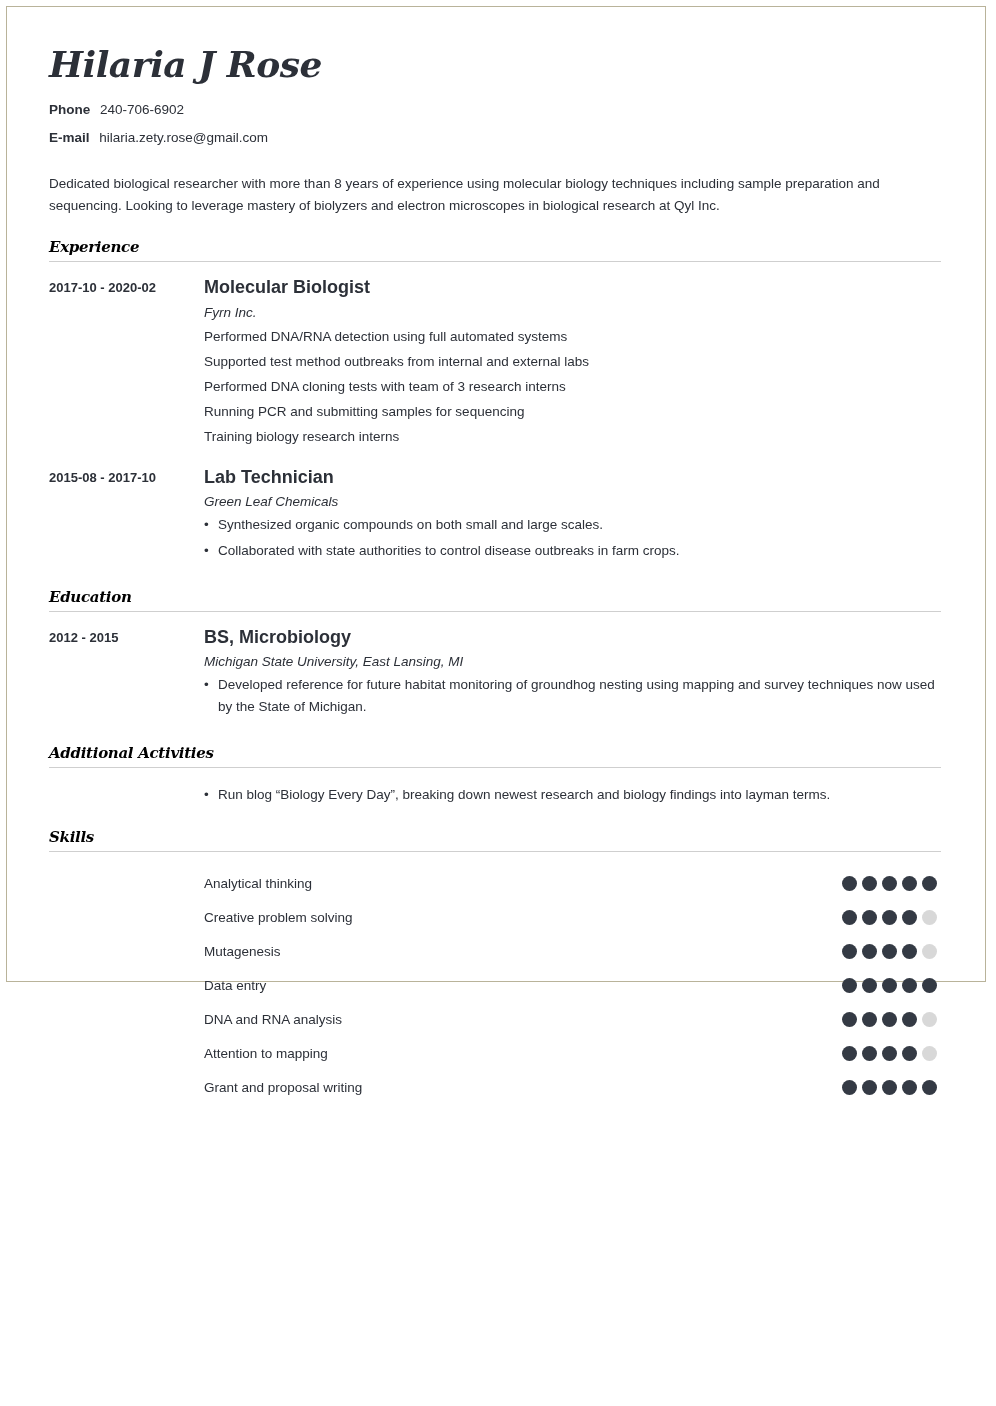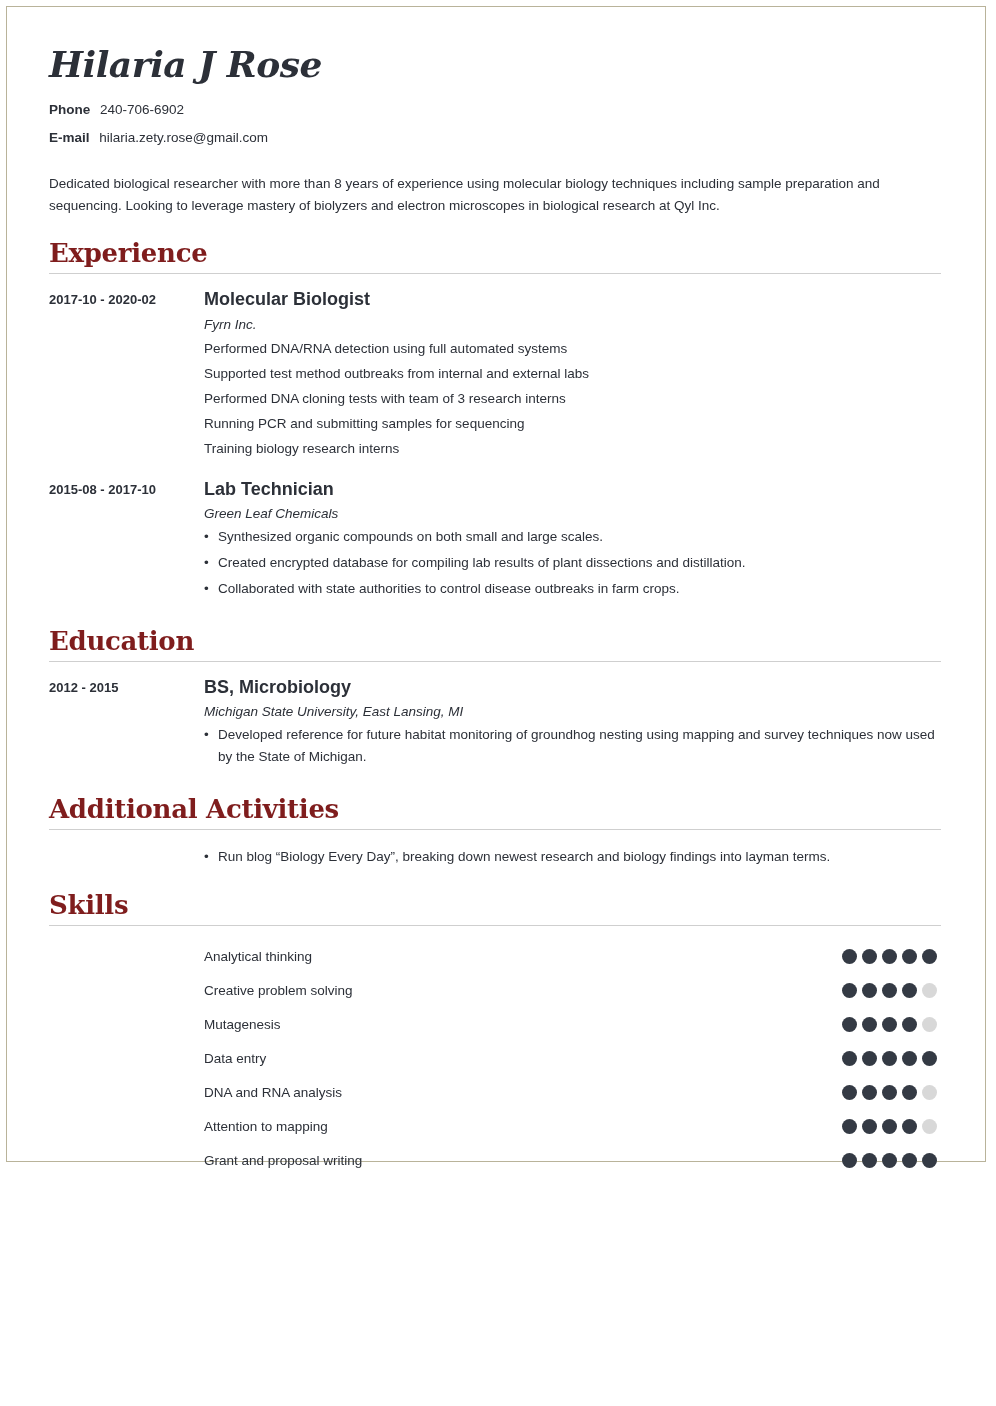--- a/index.html
+++ b/index.html
@@ -13,21 +13,21 @@
     font-family: "Liberation Sans", sans-serif;
     color: #2c3038;
     position: relative;
     overflow: hidden;
   }
   .page {
     position: absolute;
     left: 6px;
     top: 6px;
     width: 980px;
-    height: 1156px;
+    height: 976px;
     background: #ffffff;
     border: 1px solid #b9b39a;
     box-sizing: border-box;
   }
   .inner {
     padding: 38px 44px 0 42px;
   }
   .name {
     font-family: "DejaVu Serif", serif;
     font-size: 36px;
@@ -56,23 +56,24 @@
     margin-top: 26px;
     margin-bottom: 0;
     color: #2c3038;
     max-width: 900px;
   }
   .section {
     margin-top: 22px;
   }
   .section-title {
     font-family: "DejaVu Serif", serif;
-    font-weight: bold;
-    font-size: 26px;
-    color: #7f1d1d;
+    font-style: italic;
+    font-weight: bold;
+    font-size: 15px;
+    color: #000000;
     margin: 0 0 5px 0;
     letter-spacing: -0.3px;
   }
   .rule {
     border: 0;
     border-top: 1px solid #cfcfcf;
     margin: 0 0 14px 0;
   }
   .entry {
     display: flex;
@@ -201,21 +202,20 @@
         </div>
       </div>
 
       <div class="entry">
         <div class="entry-date">2015-08 - 2017-10</div>
         <div class="entry-body">
           <div class="entry-title">Lab Technician</div>
           <div class="entry-org">Green Leaf Chemicals</div>
           <ul class="bullets">
             <li>Synthesized organic compounds on both small and large scales.</li>
-            <li>Created encrypted database for compiling lab results of plant dissections and distillation.</li>
             <li>Collaborated with state authorities to control disease outbreaks in farm crops.</li>
           </ul>
         </div>
       </div>
     </div>
 
     <div class="section">
       <h2 class="section-title">Education</h2>
       <hr class="rule">
 

